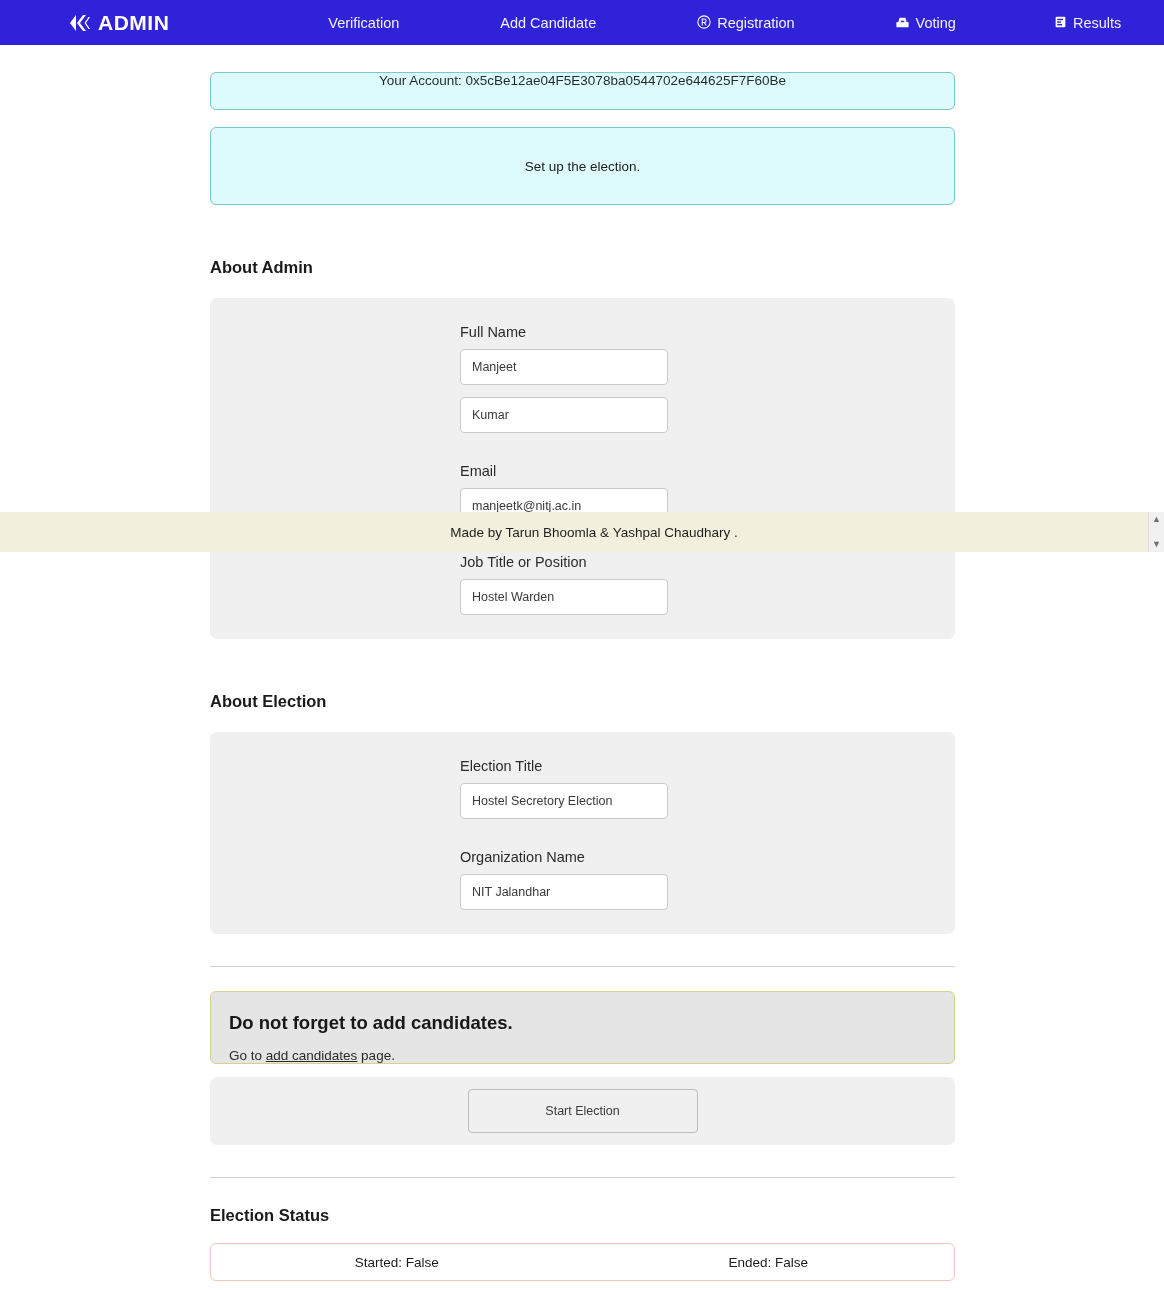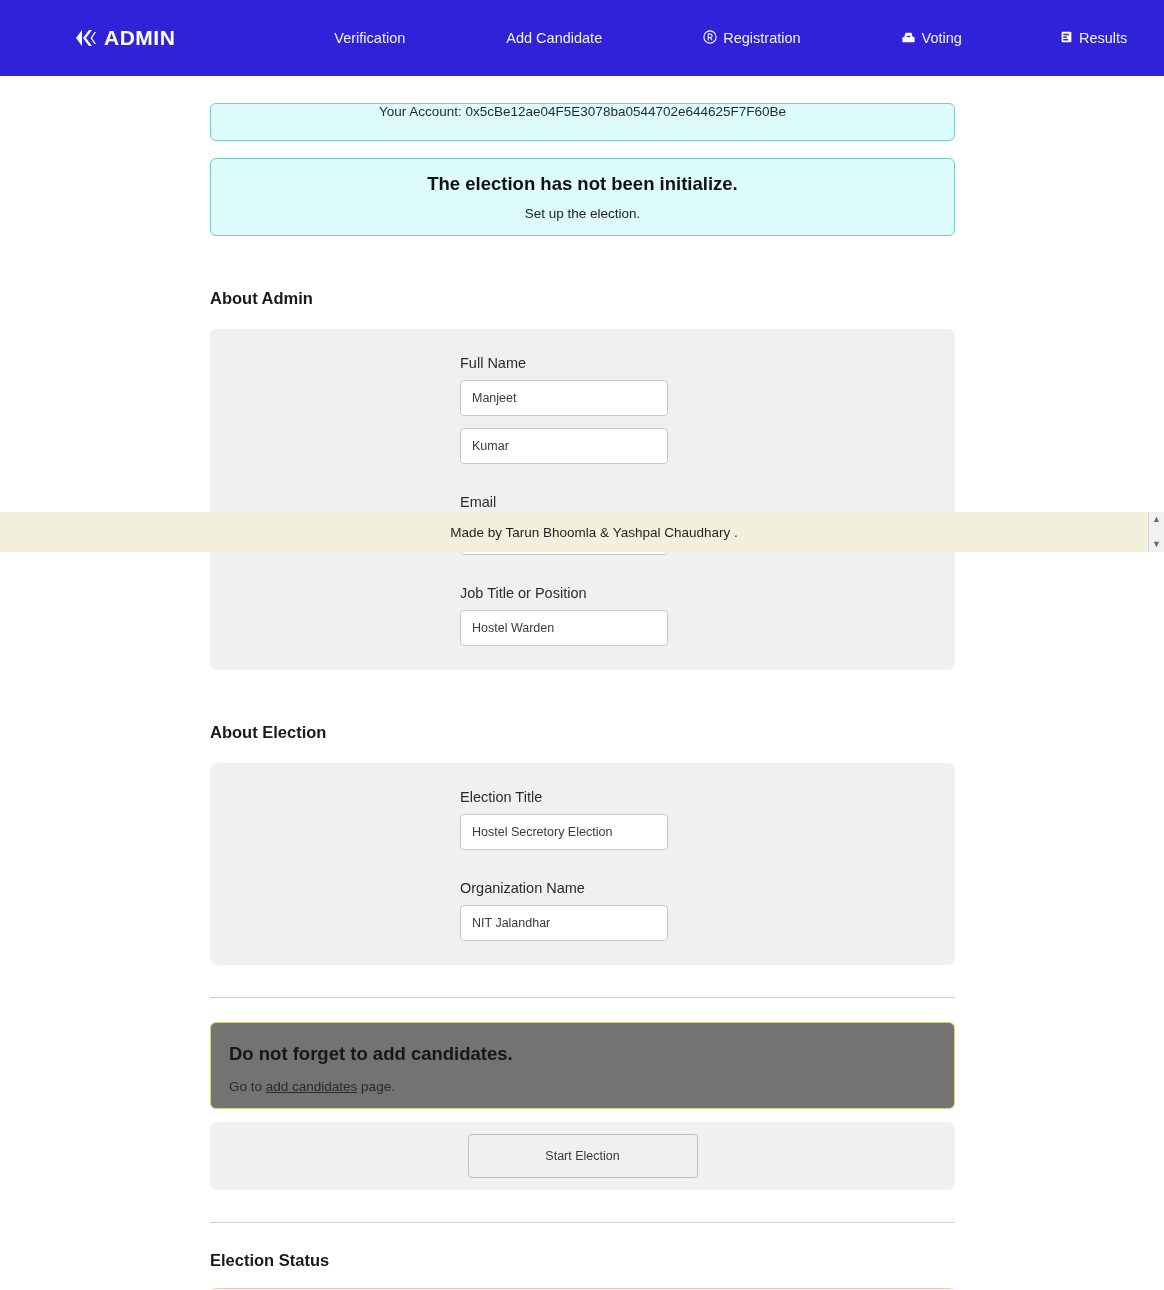--- a/index.html
+++ b/index.html
@@ -9,26 +9,25 @@
     width: 1164px; height: 1290px;
     background: #ffffff;
     font-family: "Liberation Sans", "DejaVu Sans", sans-serif;
     color: #212529;
     overflow: hidden;
   }
   .page { position: relative; width: 1164px; height: 1290px; }
 
   
   .navbar {
-    height: 76px;
+    height: 45px;
     background: #2f22d9;
     display: flex;
     align-items: center;
     position: relative;
-    padding-left: 6px;
   }
   .navbar-brand {
     display: flex;
     align-items: center;
     gap: 8px;
     margin-left: 68px;
     color: #ffffff;
     font-size: 21px;
     font-weight: bold;
     letter-spacing: 0.5px;
@@ -136,24 +135,24 @@
   
   .divider {
     border: 0;
     border-top: 1px solid #cfcfcf;
     margin: 32px 0 0 0;
   }
 
   
   .warn-box {
     margin-top: 24px;
-    background: #737373;
+    background: #e5e5e5;
     border: 1px solid #d9d08a;
     border-radius: 6px;
-    padding: 20px 18px 14px 18px;
+    padding: 20px 18px 0 18px;
   }
   .warn-title {
     font-size: 18.5px;
     font-weight: bold;
     color: #171717;
     margin-bottom: 14px;
   }
   .warn-text { font-size: 13.5px; color: #2a2a2a; }
   .warn-link { color: #2a2a2a; text-decoration: underline; }
 
@@ -289,21 +288,20 @@
   </div>
 
   <div class="content">
     <div class="container">
 
       <div class="account-box">
         <span>Your Account: 0x5cBe12ae04F5E3078ba0544702e644625F7F60Be</span>
       </div>
 
       <div class="election-alert">
-        <div class="heading">The election has not been initialize.</div>
         <div class="sub">Set up the election.</div>
       </div>
 
       <div class="section-title">About Admin</div>
 
       <div class="form-panel">
         <div class="form-inner">
 
           <div class="field-label">Full Name</div>
           <div class="text-input">

